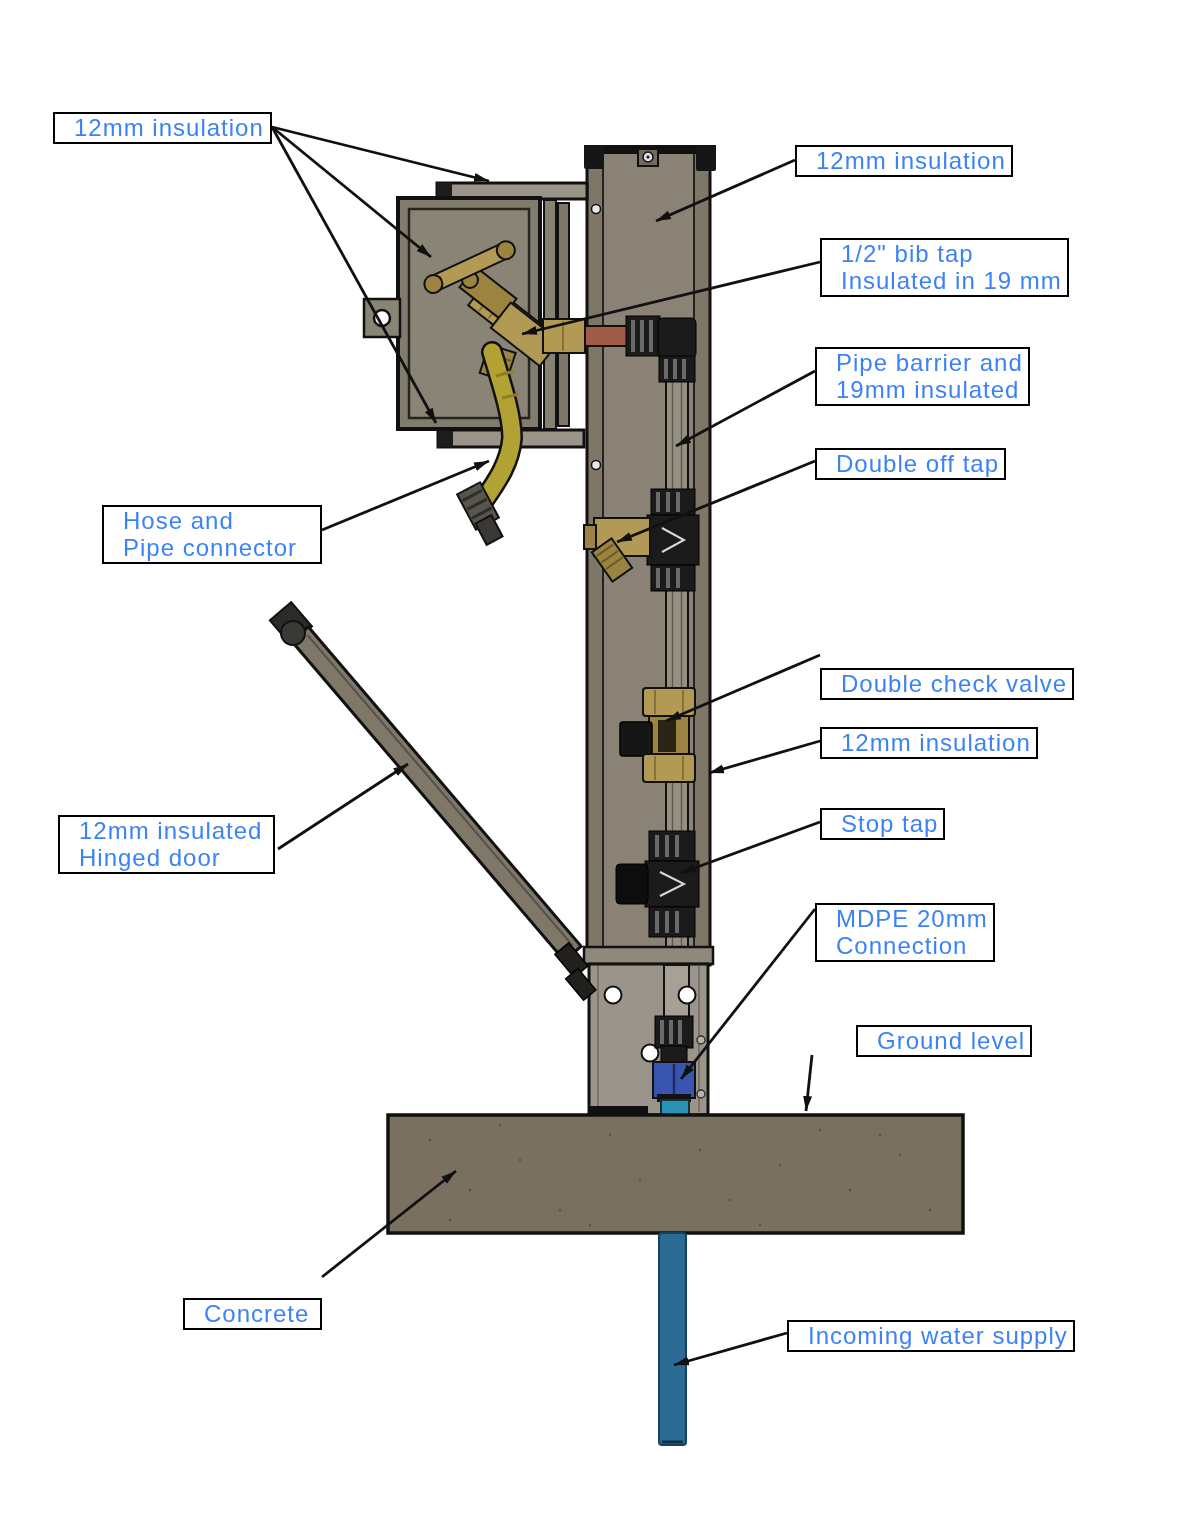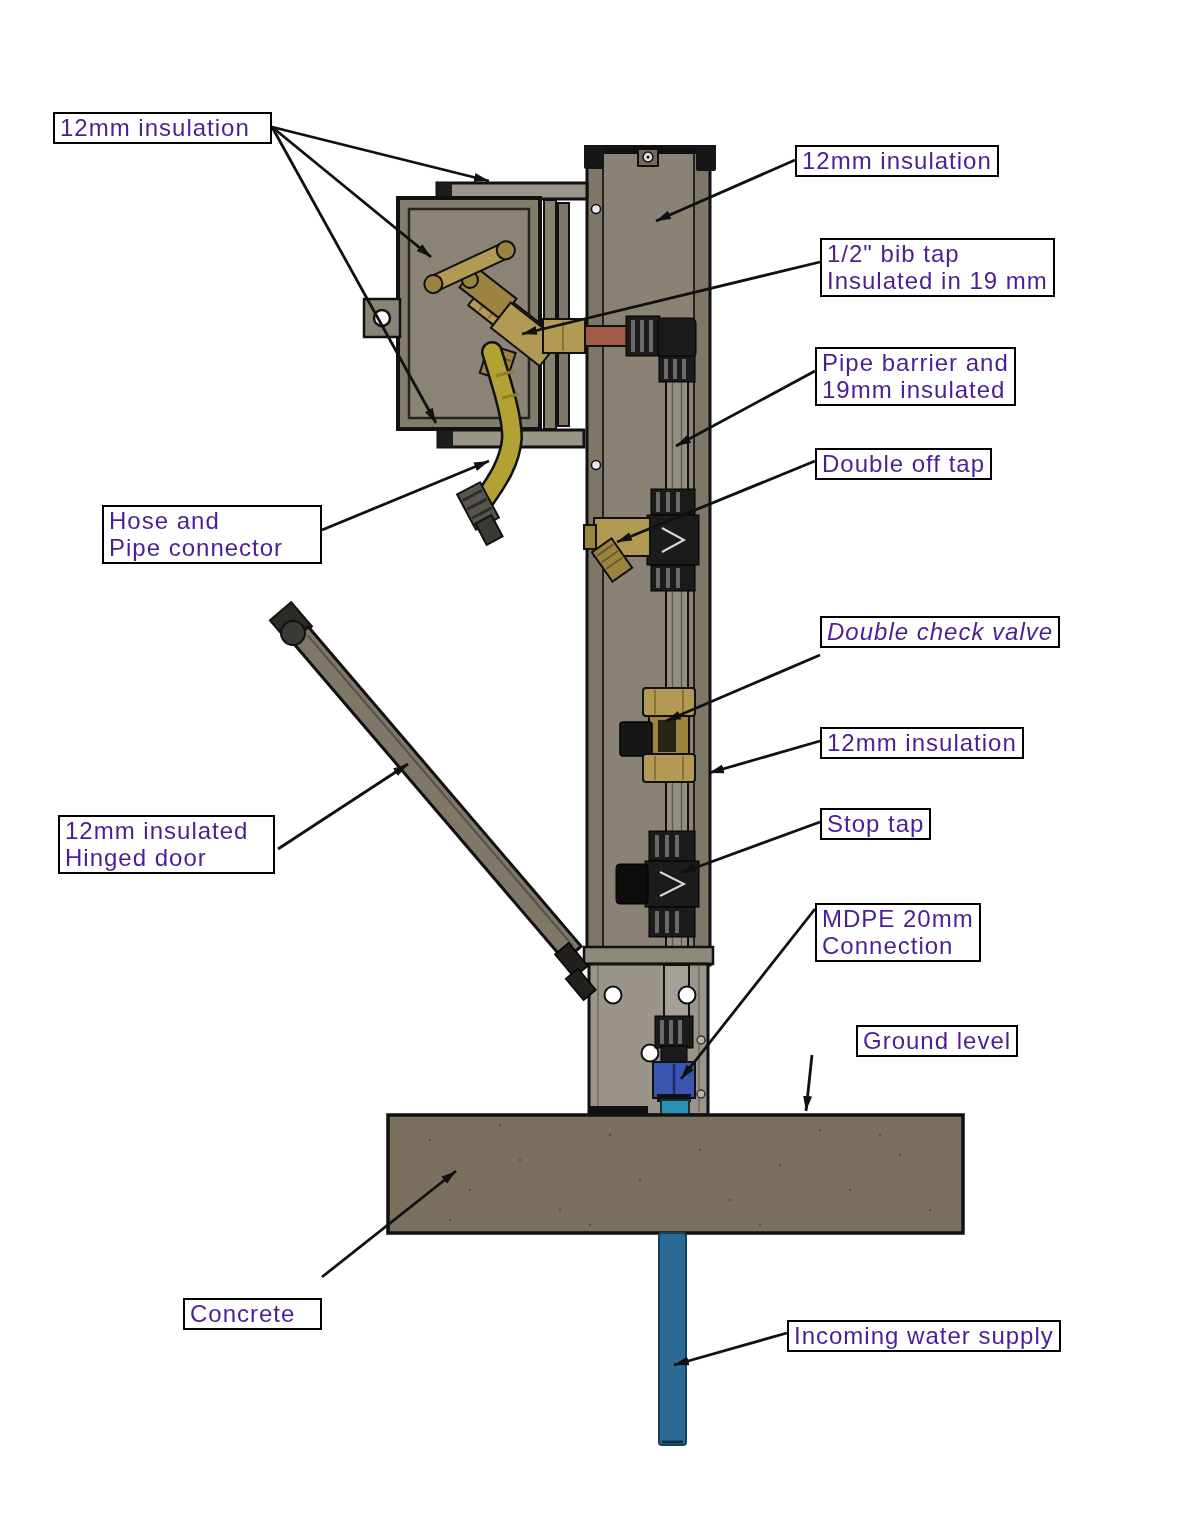--- a/index.html
+++ b/index.html
@@ -1,20 +1,20 @@
 <!DOCTYPE html>
 <html style="--post: #8a8375; --post-dark: #7e7768; --base: #9a948a; --bar: #9b9488; --brass: #b29a55; --brass-dark: #9c8440; --copper: #a05a48; --hose: #b2a233; --fitting: #1b1b1b; --mdpe: #3a55b0; --stub: #2a93b5; --supply: #2c6b95; --concrete: #79705f; --line: #111111;"><head>
 <meta charset="utf-8">
 <style>
   html,body{margin:0;padding:0;background:#fff;}
   #canvas{position:relative;width:1200px;height:1533px;background:#ffffff;overflow:hidden;
           font-family:"Liberation Sans", sans-serif;}
-  .label{position:absolute;background:#fff;border:2px solid #000;color:#4c1d95;
+  .label{position:absolute;background:#fff;border:2px solid #000;color:#3b82f6;
          font-size:24px;line-height:27px;letter-spacing:1px;
-         padding:0 5px 1px 5px;white-space:nowrap;box-sizing:border-box;}
+         padding:0 5px 1px 19px;white-space:nowrap;box-sizing:border-box;}
   .label .ln{display:block;}
   svg{position:absolute;left:0;top:0;}
 </style>
 </head>
 <body>
 
 <div id="canvas">
 
 <svg width="1200" height="1533" viewBox="0 0 1200 1533">
   <defs>
@@ -259,21 +259,21 @@
   <span class="ln">Insulated in 19 mm</span>
 </div>
 
 <div class="label" style="left:815px;top:347px;">
   <span class="ln">Pipe barrier and</span>
   <span class="ln">19mm insulated</span>
 </div>
 
 <div class="label" style="left:815px;top:448px;"><span>Double off tap</span></div>
 
-<div class="label" style="left:820px;top:616px;font-style:italic;"><span>Double check valve</span></div>
+<div class="label" style="left:820px;top:668px;"><span>Double check valve</span></div>
 
 <div class="label" style="left:820px;top:727px;"><span>12mm insulation</span></div>
 
 <div class="label" style="left:820px;top:808px;"><span>Stop tap</span></div>
 
 <div class="label" style="left:815px;top:903px;">
   <span class="ln">MDPE 20mm</span>
   <span class="ln">Connection</span>
 </div>
 

